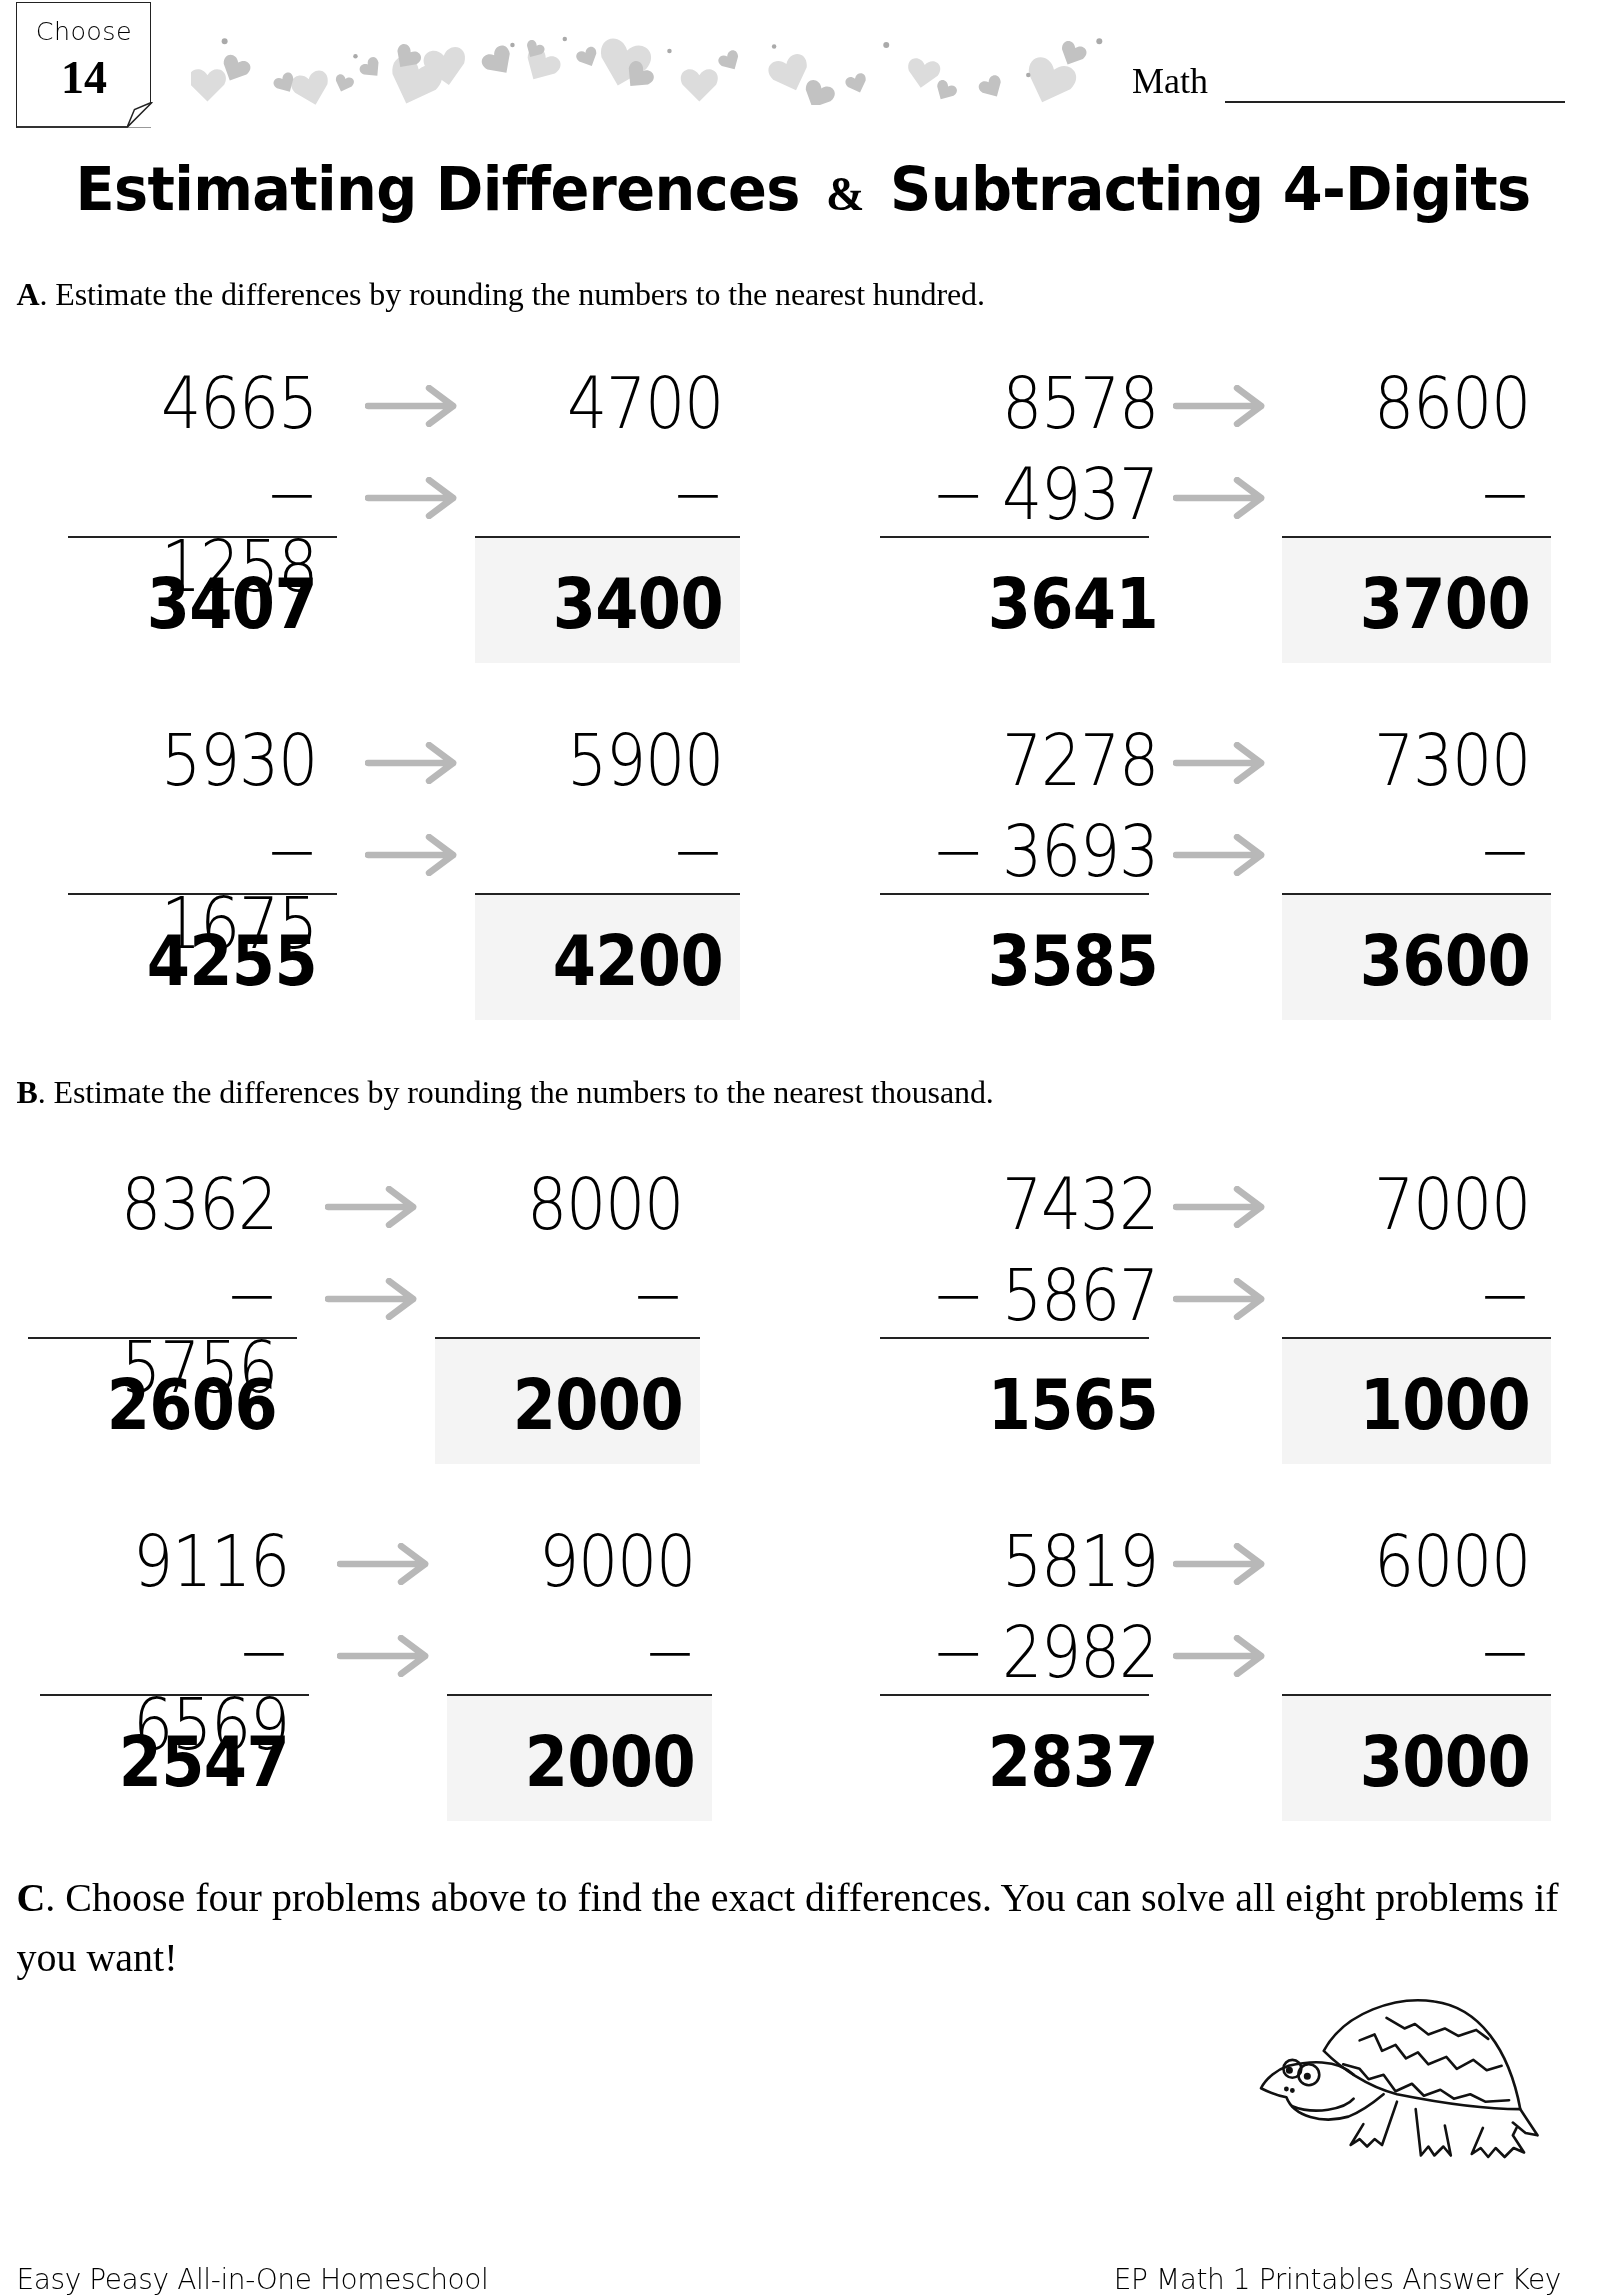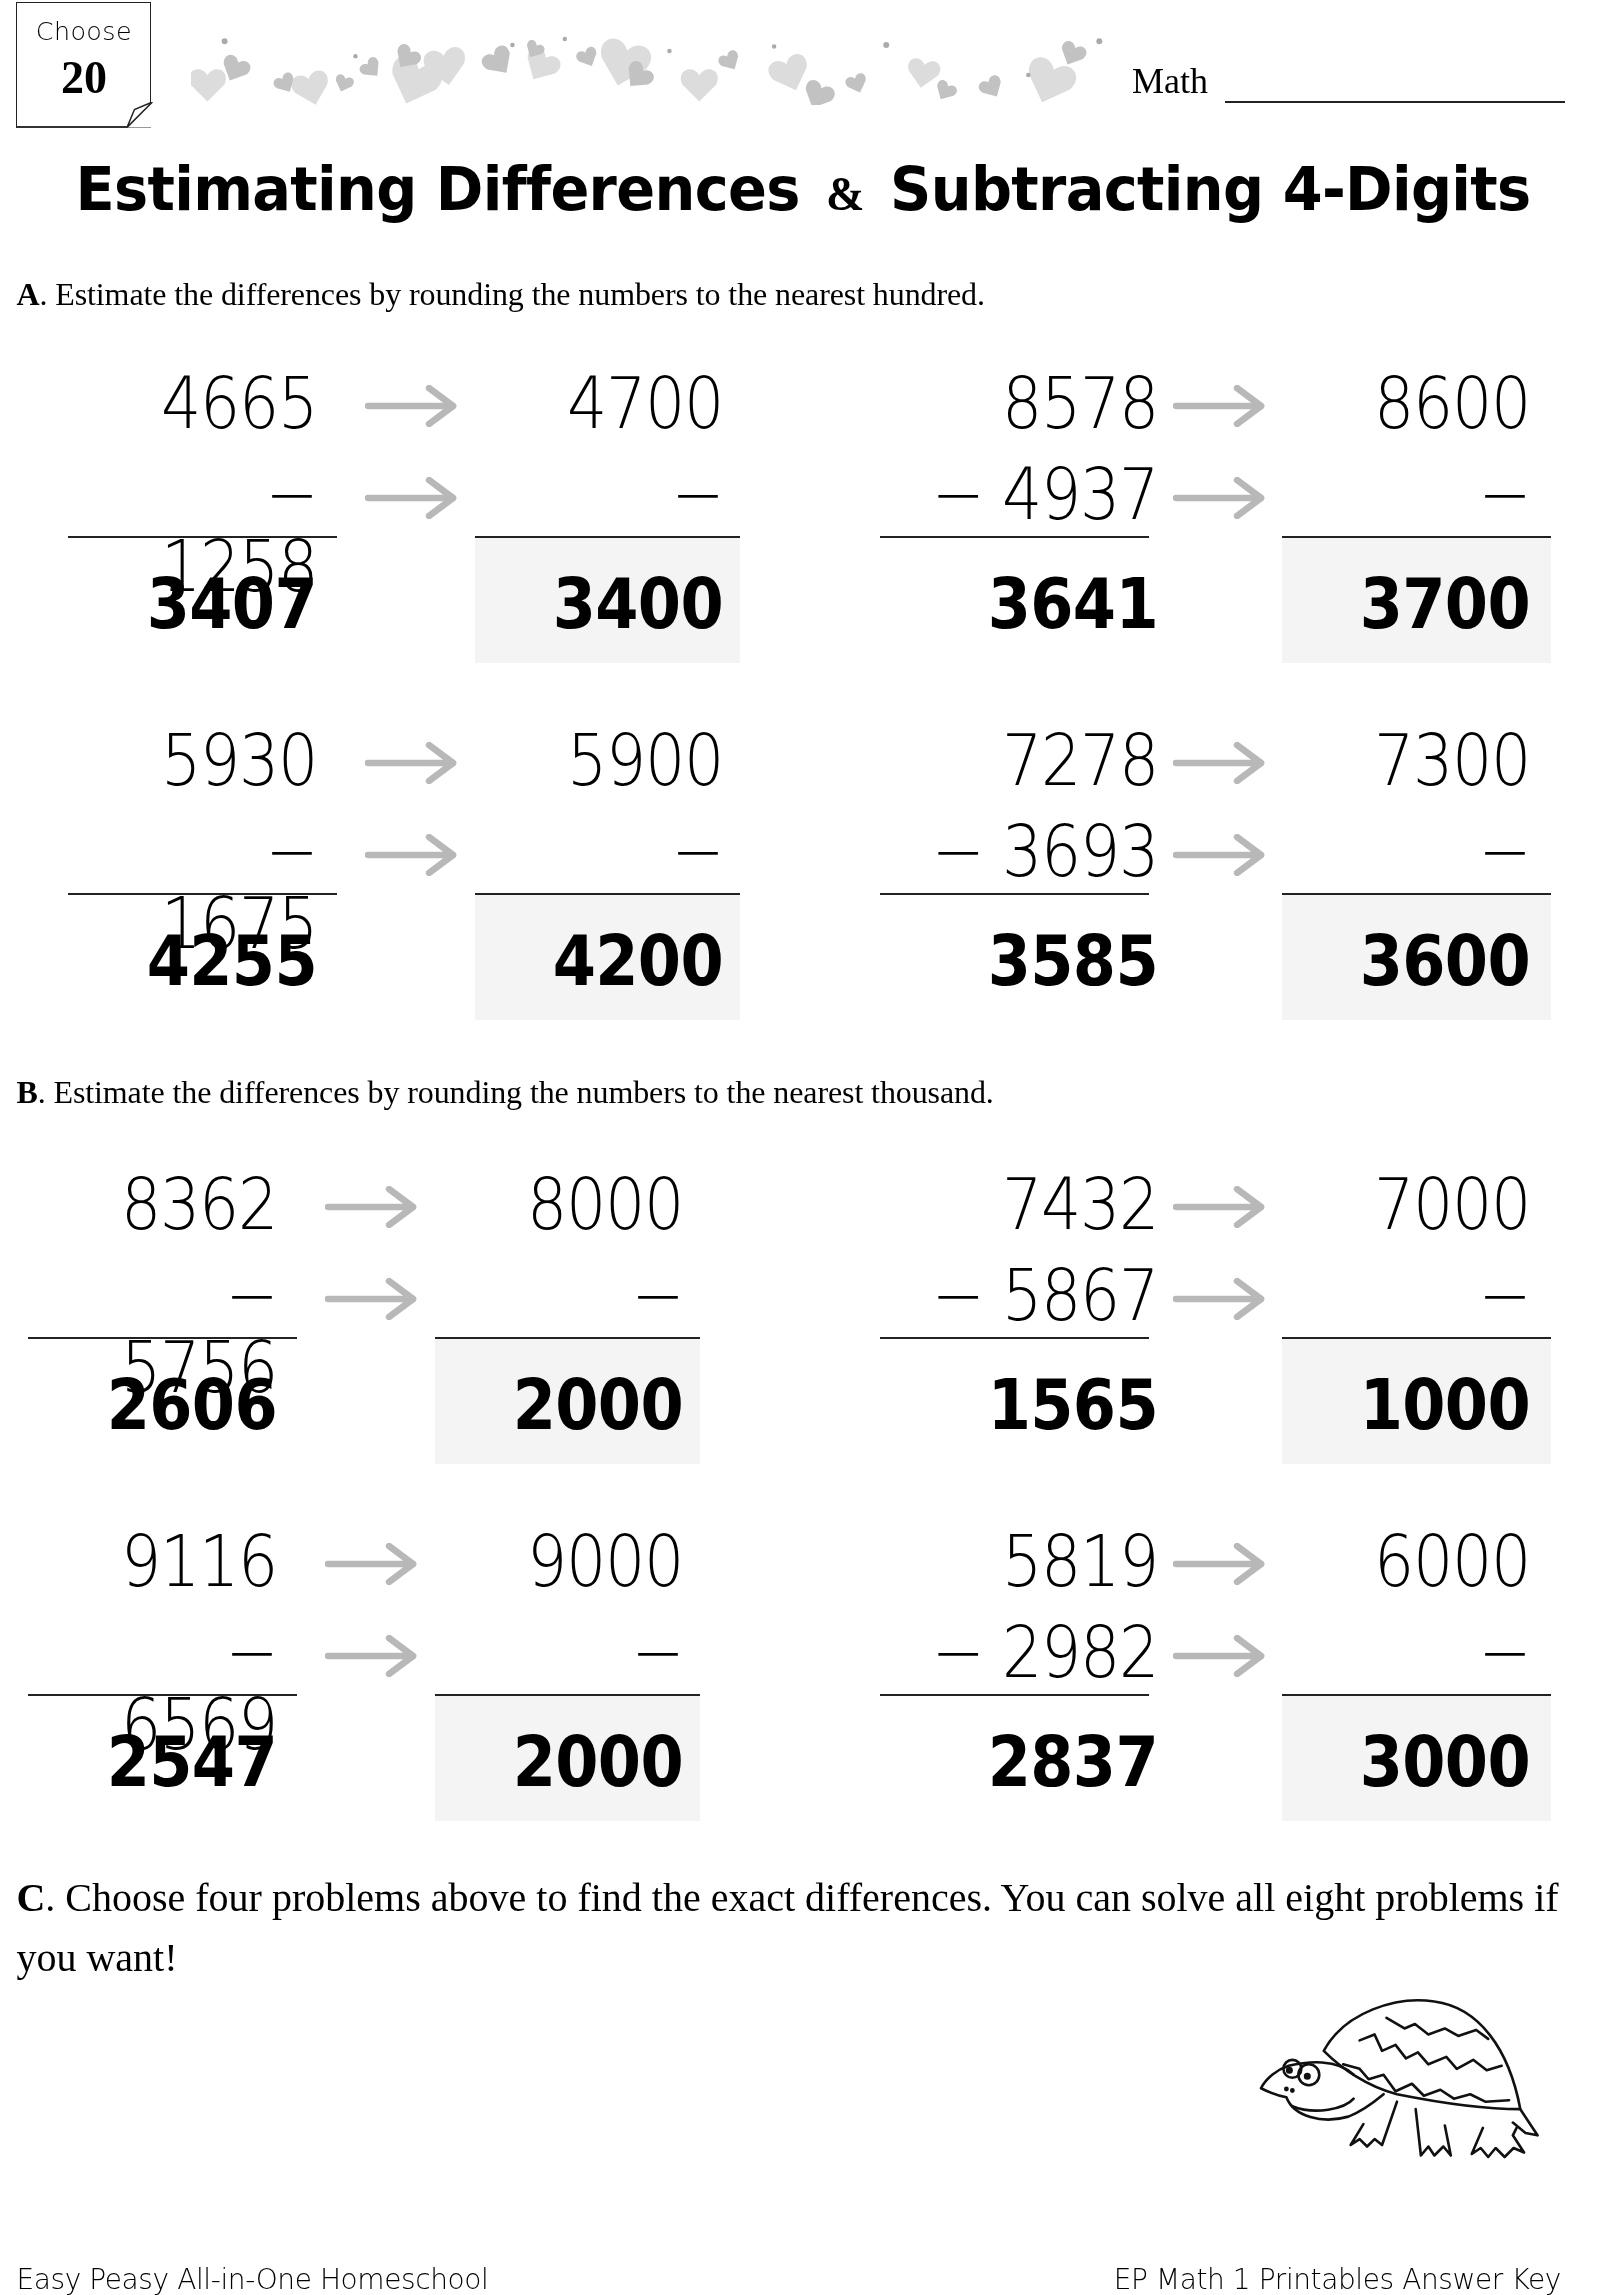--- a/index.html
+++ b/index.html
@@ -40,21 +40,21 @@
 
   .turtle { left:1255px; top:1997px; width:284px; height:172px; }
 
   .footer { top:2263px; font-family:"DejaVu Sans", sans-serif; font-size:28px; font-weight:300; letter-spacing:-0.4px; }
 </style>
 </head>
 <body>
 
 <div class="abs lesson-box">
   <div class="lesson-label">Choose</div>
-  <div class="lesson-num">20</div>
+  <div class="lesson-num">14</div>
   <svg class="lesson-curl" viewBox="0 0 34 34">
     <polygon points="0,34 34,0 34,34" fill="#fff"></polygon>
     <polygon points="0,34 10,10 34,0" fill="#fff" stroke="#222" stroke-width="2"></polygon>
   </svg>
 </div>
 
 <svg class="abs hearts" viewBox="0 0 1240 100">
   <defs>
     <path id="hrt" d="M0,-6 C-6,-16 -20,-10 -14,2 L0,16 L14,2 C20,-10 6,-16 0,-6 Z"></path>
   </defs>
@@ -218,21 +218,21 @@
   <svg class="arrow" style="left:321px; top:118px;" viewBox="0 0 126 56">
       <path d="M4 28 H118 M86 4 L118 28 L86 52" stroke="#b8b8b8" stroke-width="9" fill="none" stroke-linecap="round" stroke-linejoin="round"></path>
     </svg>
   <div class="num" style="left:430px; width:248px; top:7.5px;">7000</div>
   <div class="num" style="left:430px; width:248px; top:99px;">− 6000</div>
   <div class="shade" style="left:430px; width:269px; top:179px; height:125px;"></div>
   <div class="rule" style="left:430px; width:269px; top:177px;"></div>
   <div class="ans" style="left:430px; width:248px; top:211px;">1000</div>
 </div>
 
-<div class="problem" style="left:0; top:1517px;">
+<div class="problem" style="left:12px; top:1517px;">
   <div class="num" style="left:30px; width:247px; top:7.5px;">9116</div>
   <div class="num" style="left:30px; width:247px; top:99px;">− 6569</div>
   <div class="rule" style="left:28px; width:269px; top:177px;"></div>
   <div class="ans" style="left:30px; width:247px; top:211px;">2547</div>
   <svg class="arrow" style="left:325px; top:26px;" viewBox="0 0 126 56">
       <path d="M4 28 H118 M86 4 L118 28 L86 52" stroke="#b8b8b8" stroke-width="9" fill="none" stroke-linecap="round" stroke-linejoin="round"></path>
     </svg>
   <svg class="arrow" style="left:325px; top:118px;" viewBox="0 0 126 56">
       <path d="M4 28 H118 M86 4 L118 28 L86 52" stroke="#b8b8b8" stroke-width="9" fill="none" stroke-linecap="round" stroke-linejoin="round"></path>
     </svg>

